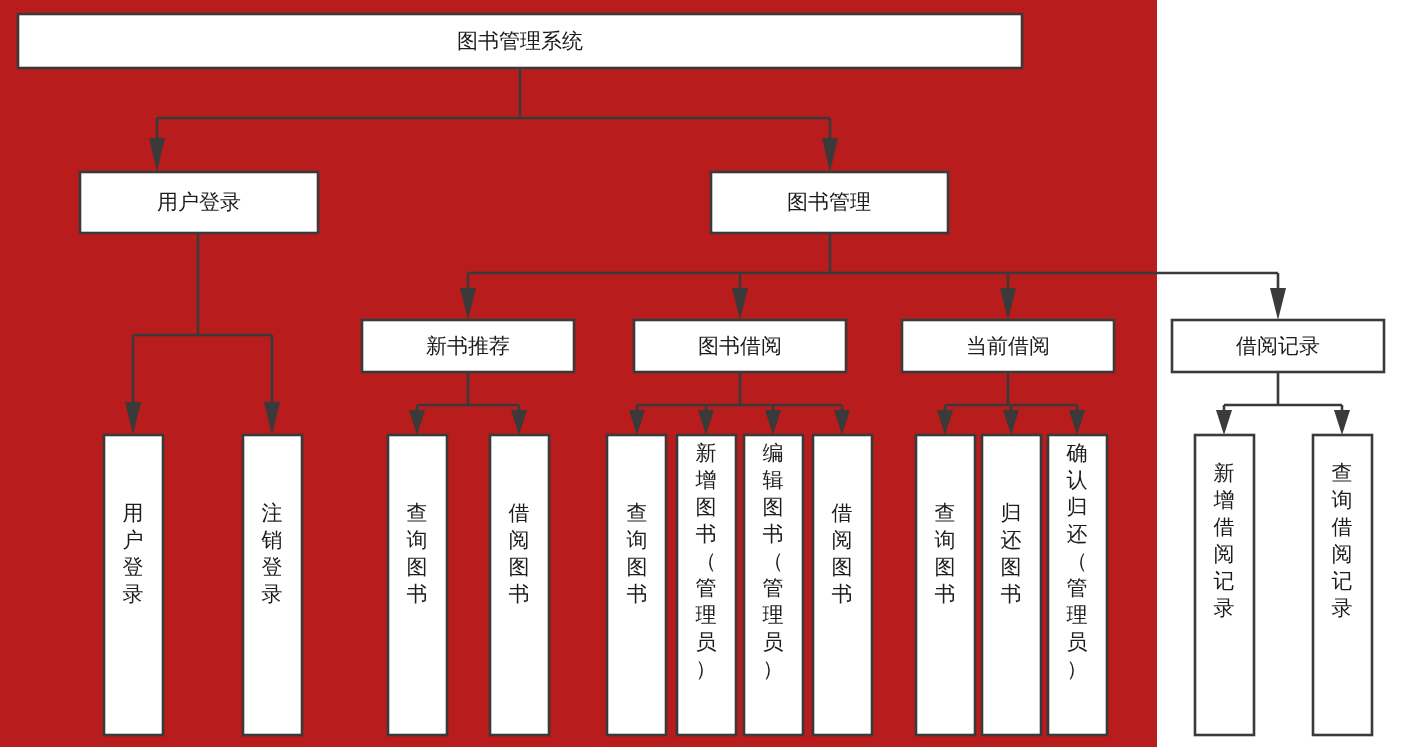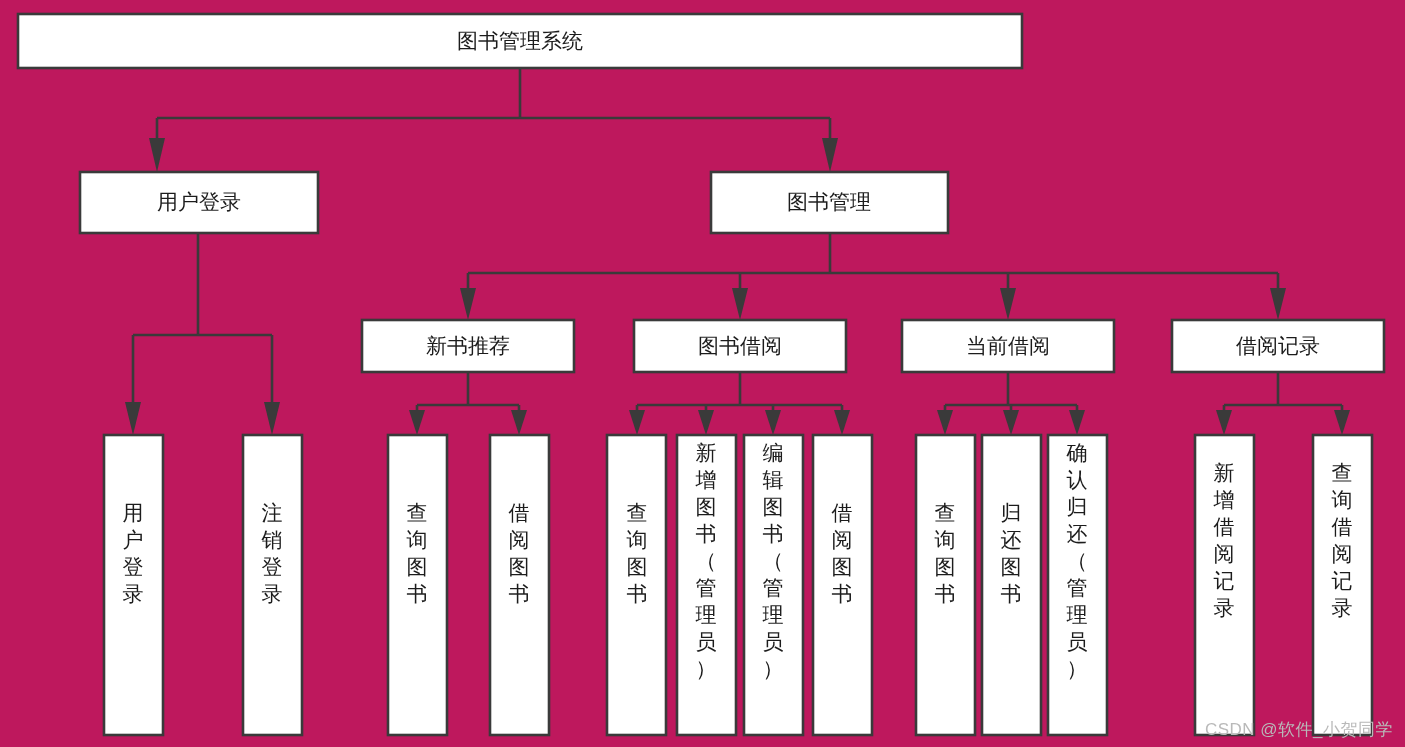--- a/index.html
+++ b/index.html
@@ -9,23 +9,23 @@
     background: #ffffff;
   }
   body {
     width: 1405px;
     height: 747px;
     font-family: "Liberation Sans", "DejaVu Sans", sans-serif;
     overflow: hidden;
   }
   #diagram-root {
     position: relative;
-    width: 1405px;
+    width: 1157px;
     height: 747px;
-    background: #be185d;
+    background: #b91c1c;
   }
   svg.diagram-canvas {
     position: absolute;
     top: 0;
     left: 0;
     width: 1405px;
     height: 747px;
     display: block;
   }
   .node-box {
@@ -243,15 +243,14 @@
       <text class="node-label-v" x="1224" y="480"><tspan x="1224" y="480">新</tspan><tspan x="1224" y="507">增</tspan><tspan x="1224" y="534">借</tspan><tspan x="1224" y="561">阅</tspan><tspan x="1224" y="588">记</tspan><tspan x="1224" y="615">录</tspan></text>
     </g>
 
     <g>
       <rect class="node-box" x="1313" y="435" width="59" height="300"></rect>
       <text class="node-label-v" x="1342" y="480"><tspan x="1342" y="480">查</tspan><tspan x="1342" y="507">询</tspan><tspan x="1342" y="534">借</tspan><tspan x="1342" y="561">阅</tspan><tspan x="1342" y="588">记</tspan><tspan x="1342" y="615">录</tspan></text>
     </g>
 
   </svg>
 
-  <div class="watermark-text">CSDN @软件_小贺同学</div>
 
 </div>
 
 </body></html>

